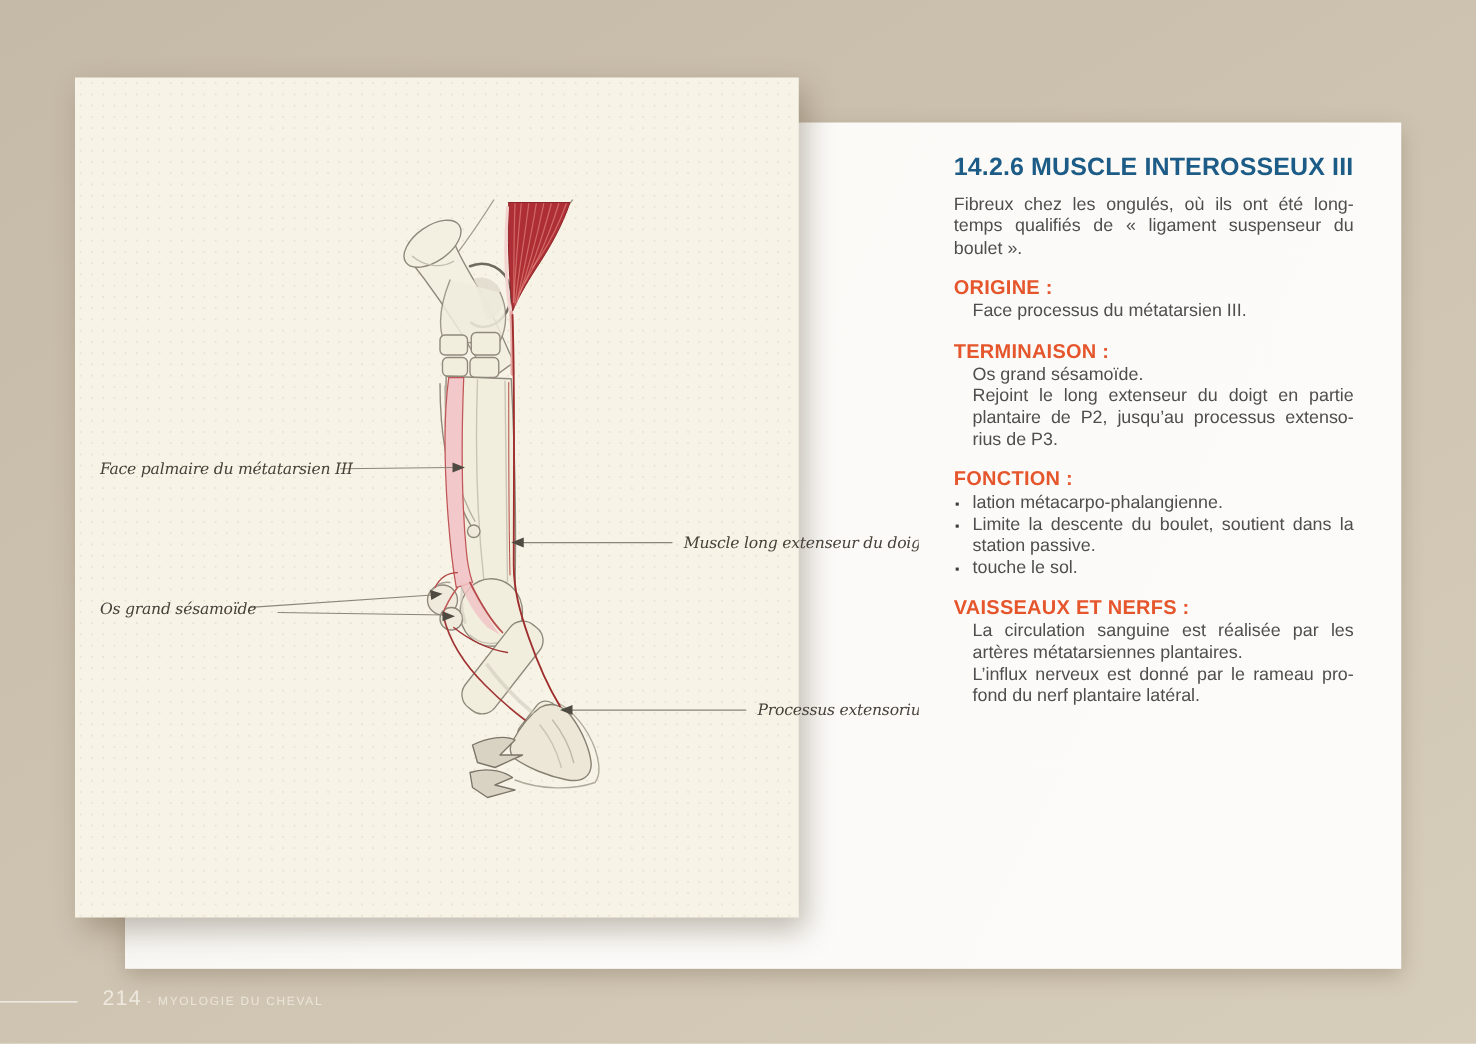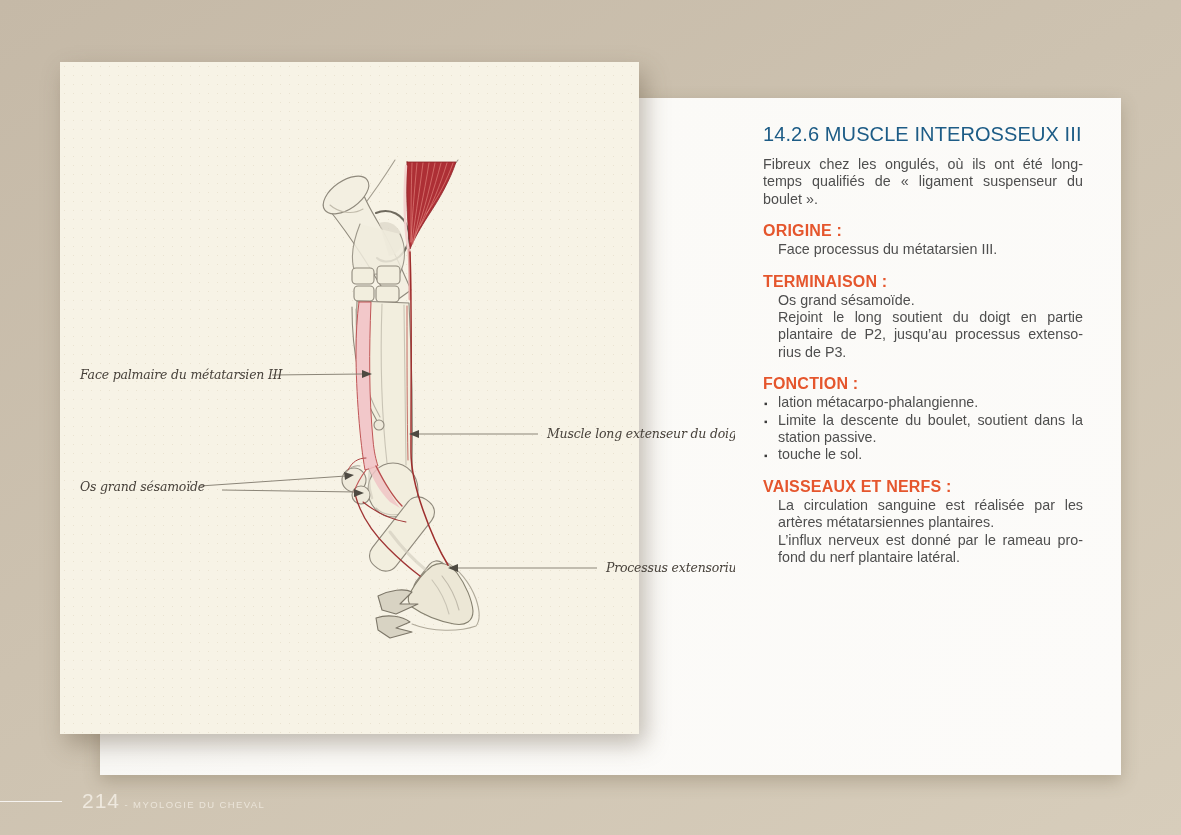--- a/index.html
+++ b/index.html
@@ -32,42 +32,42 @@
     font-family:"DejaVu Serif",serif;font-style:italic;
     font-size:12.5px;fill:var(--figure-ink);letter-spacing:-.2px;
   }
 
   
   .article{
     position:absolute;left:663px;top:24px;width:320px;
     color:var(--body-text);font-size:14.3px;line-height:17.4px;
   }
   .article .title{
-    color:var(--title-blue);font-weight:normal;font-size:20px;line-height:24px;
+    color:var(--title-blue);font-weight:bold;font-size:20px;line-height:24px;
     margin-bottom:10px;letter-spacing:.1px;
   }
   .line{text-align:justify;}
   .line.j{text-align-last:justify;}
   .section{margin-top:13px;}
   .sec-heading{
     color:var(--heading-orange);font-weight:bold;font-size:16px;line-height:19px;
     margin-bottom:1px;letter-spacing:.2px;
   }
   .sec-body{padding-left:15px;}
   .block{position:relative;}
   .block.bullet::before{
     content:"▪";position:absolute;left:-14px;top:1px;
     font-size:10px;color:#3c3c3c;line-height:17px;
   }
 
   
   .footer{position:absolute;left:0;top:789px;width:500px;height:26px;color:var(--footer-text);}
   .footer-rule{position:absolute;left:0;top:12px;width:62px;height:1px;background:rgba(255,255,255,.8);}
   .footer-text{position:absolute;left:82px;top:0;white-space:nowrap;}
-  .footer-num{font-size:21px;font-weight:400;letter-spacing:1px;opacity:.85;}
+  .footer-num{font-size:17px;font-weight:400;letter-spacing:1px;opacity:.85;}
   .footer-book{font-size:9.5px;letter-spacing:1.4px;opacity:.75;text-transform:uppercase;}
 </style>
 </head>
 <body>
 
 <div class="page-white">
   <div class="article">
     <div class="title">14.2.6 MUSCLE INTEROSSEUX III</div>
     <div id="intro-host">
         <div class="block">
@@ -85,21 +85,21 @@
             </div>
           </div>
         </div>
         <div class="section">
           <div class="sec-heading">TERMINAISON :</div>
           <div class="sec-body">
             <div class="block">
               <div class="line">Os grand sésamoïde.</div>
             </div>
             <div class="block">
-              <div class="line j">Rejoint le long soutient du doigt en partie</div>
+              <div class="line j">Rejoint le long extenseur du doigt en partie</div>
               <div class="line j">plantaire de P2, jusqu’au processus extenso-</div>
               <div class="line">rius de P3.</div>
             </div>
           </div>
         </div>
         <div class="section">
           <div class="sec-heading">FONCTION :</div>
           <div class="sec-body">
             <div class="block bullet">
               <div class="line">lation métacarpo-phalangienne.</div>

